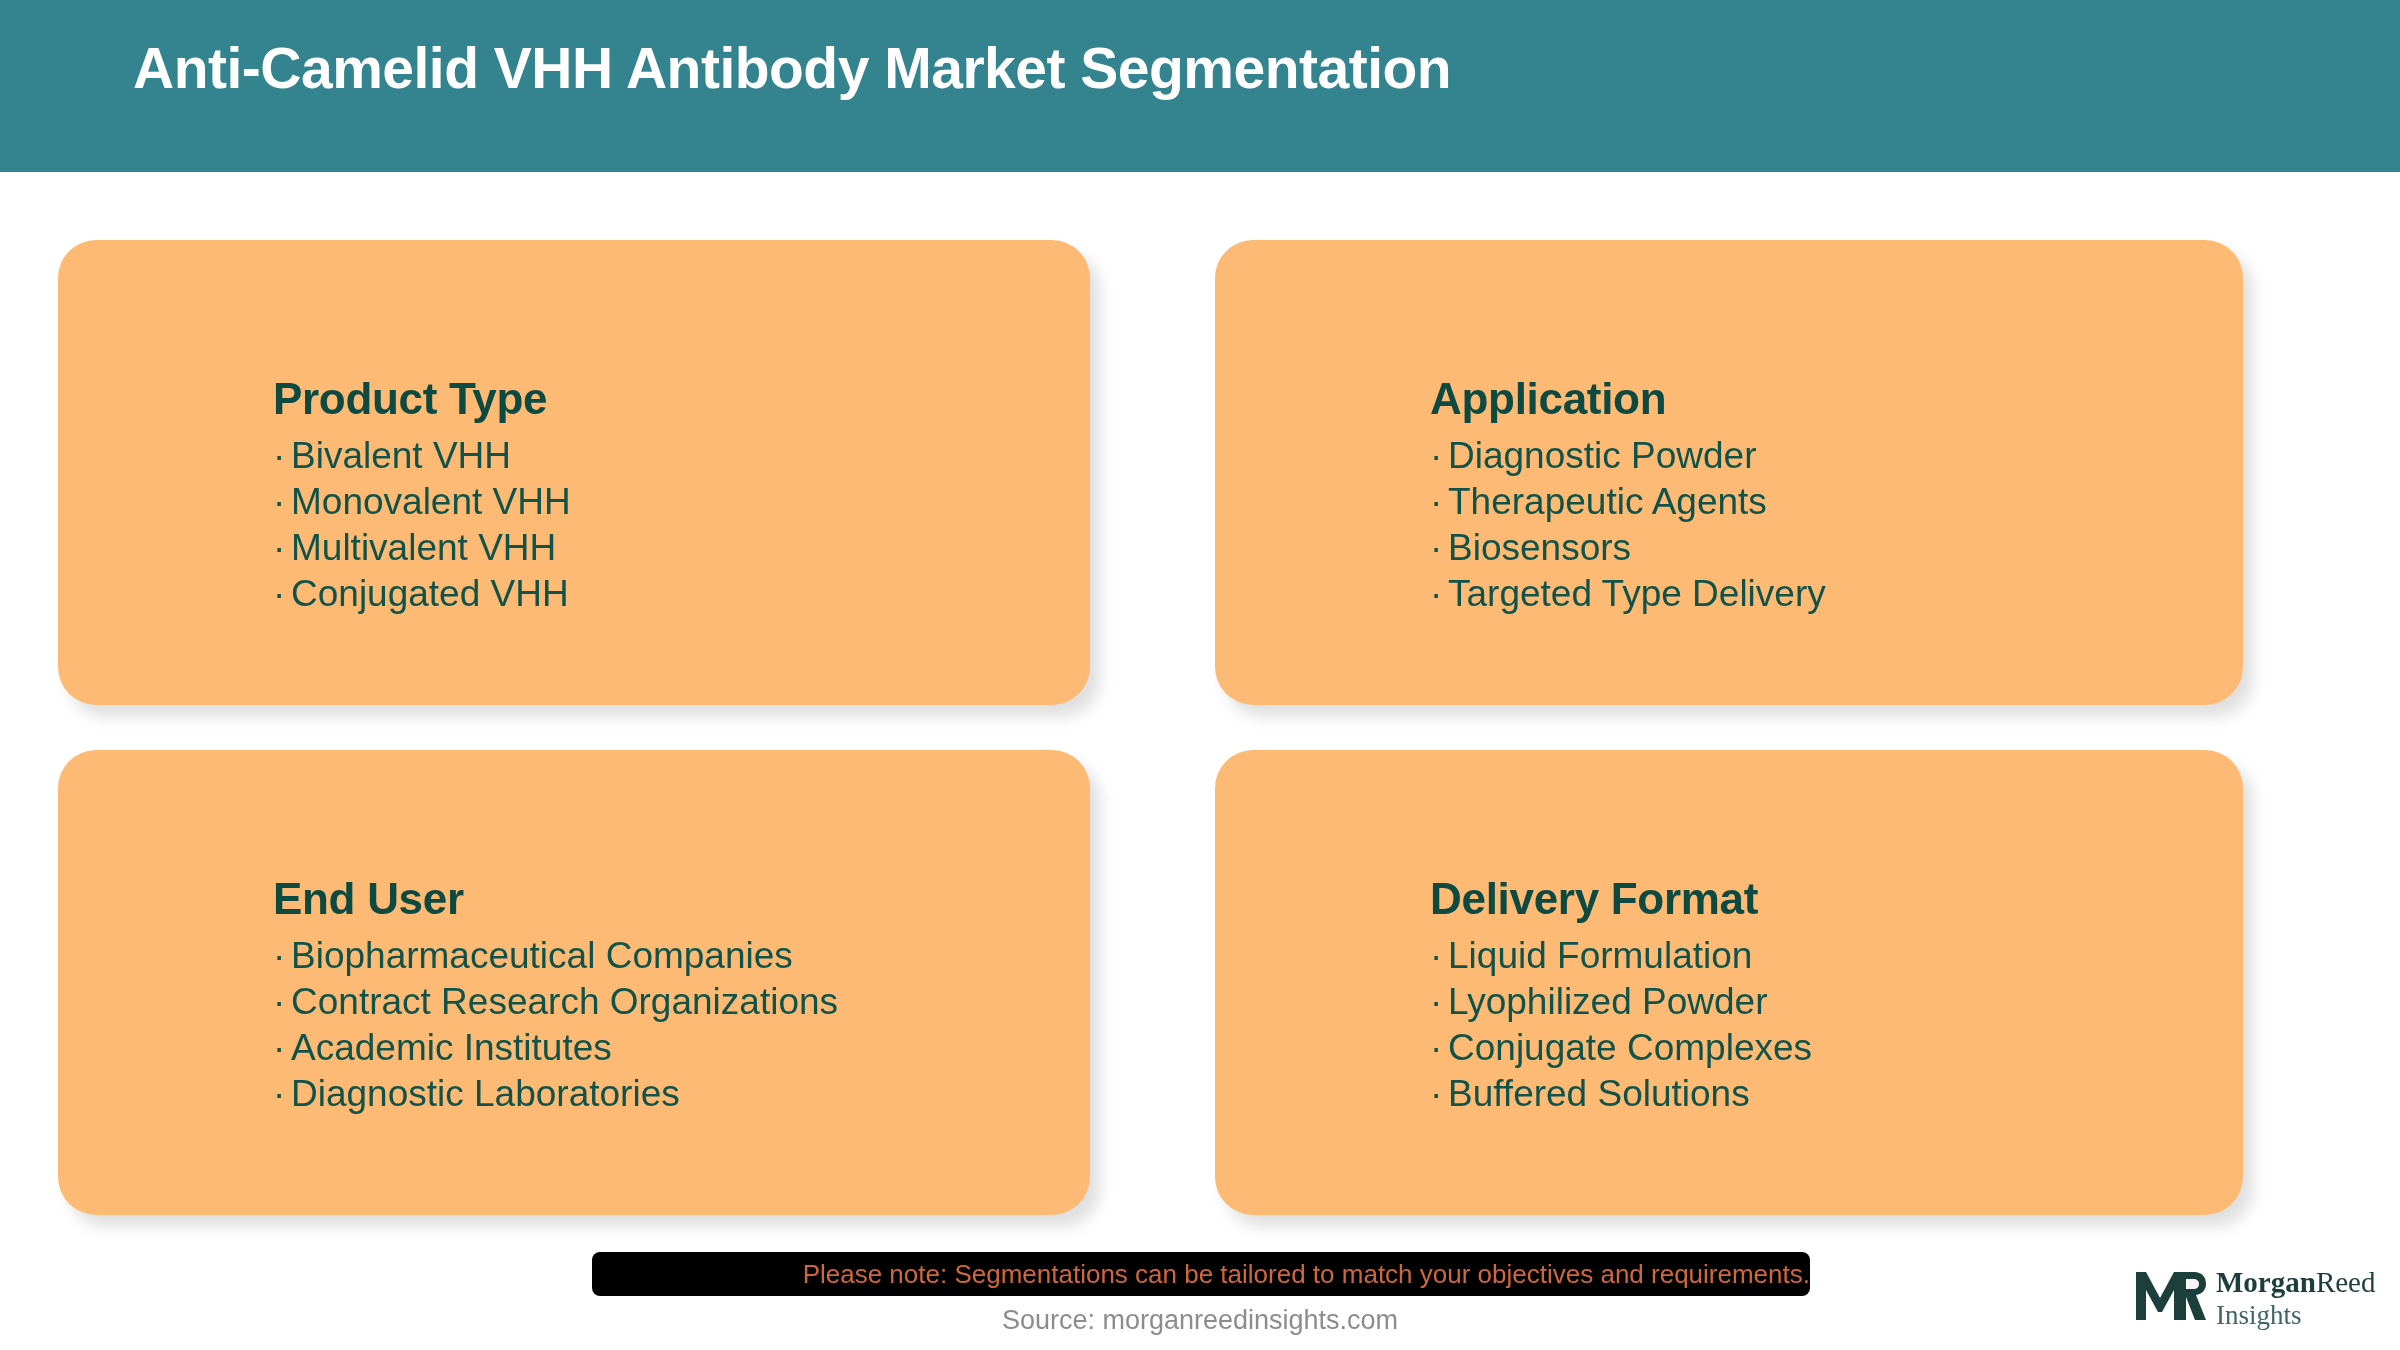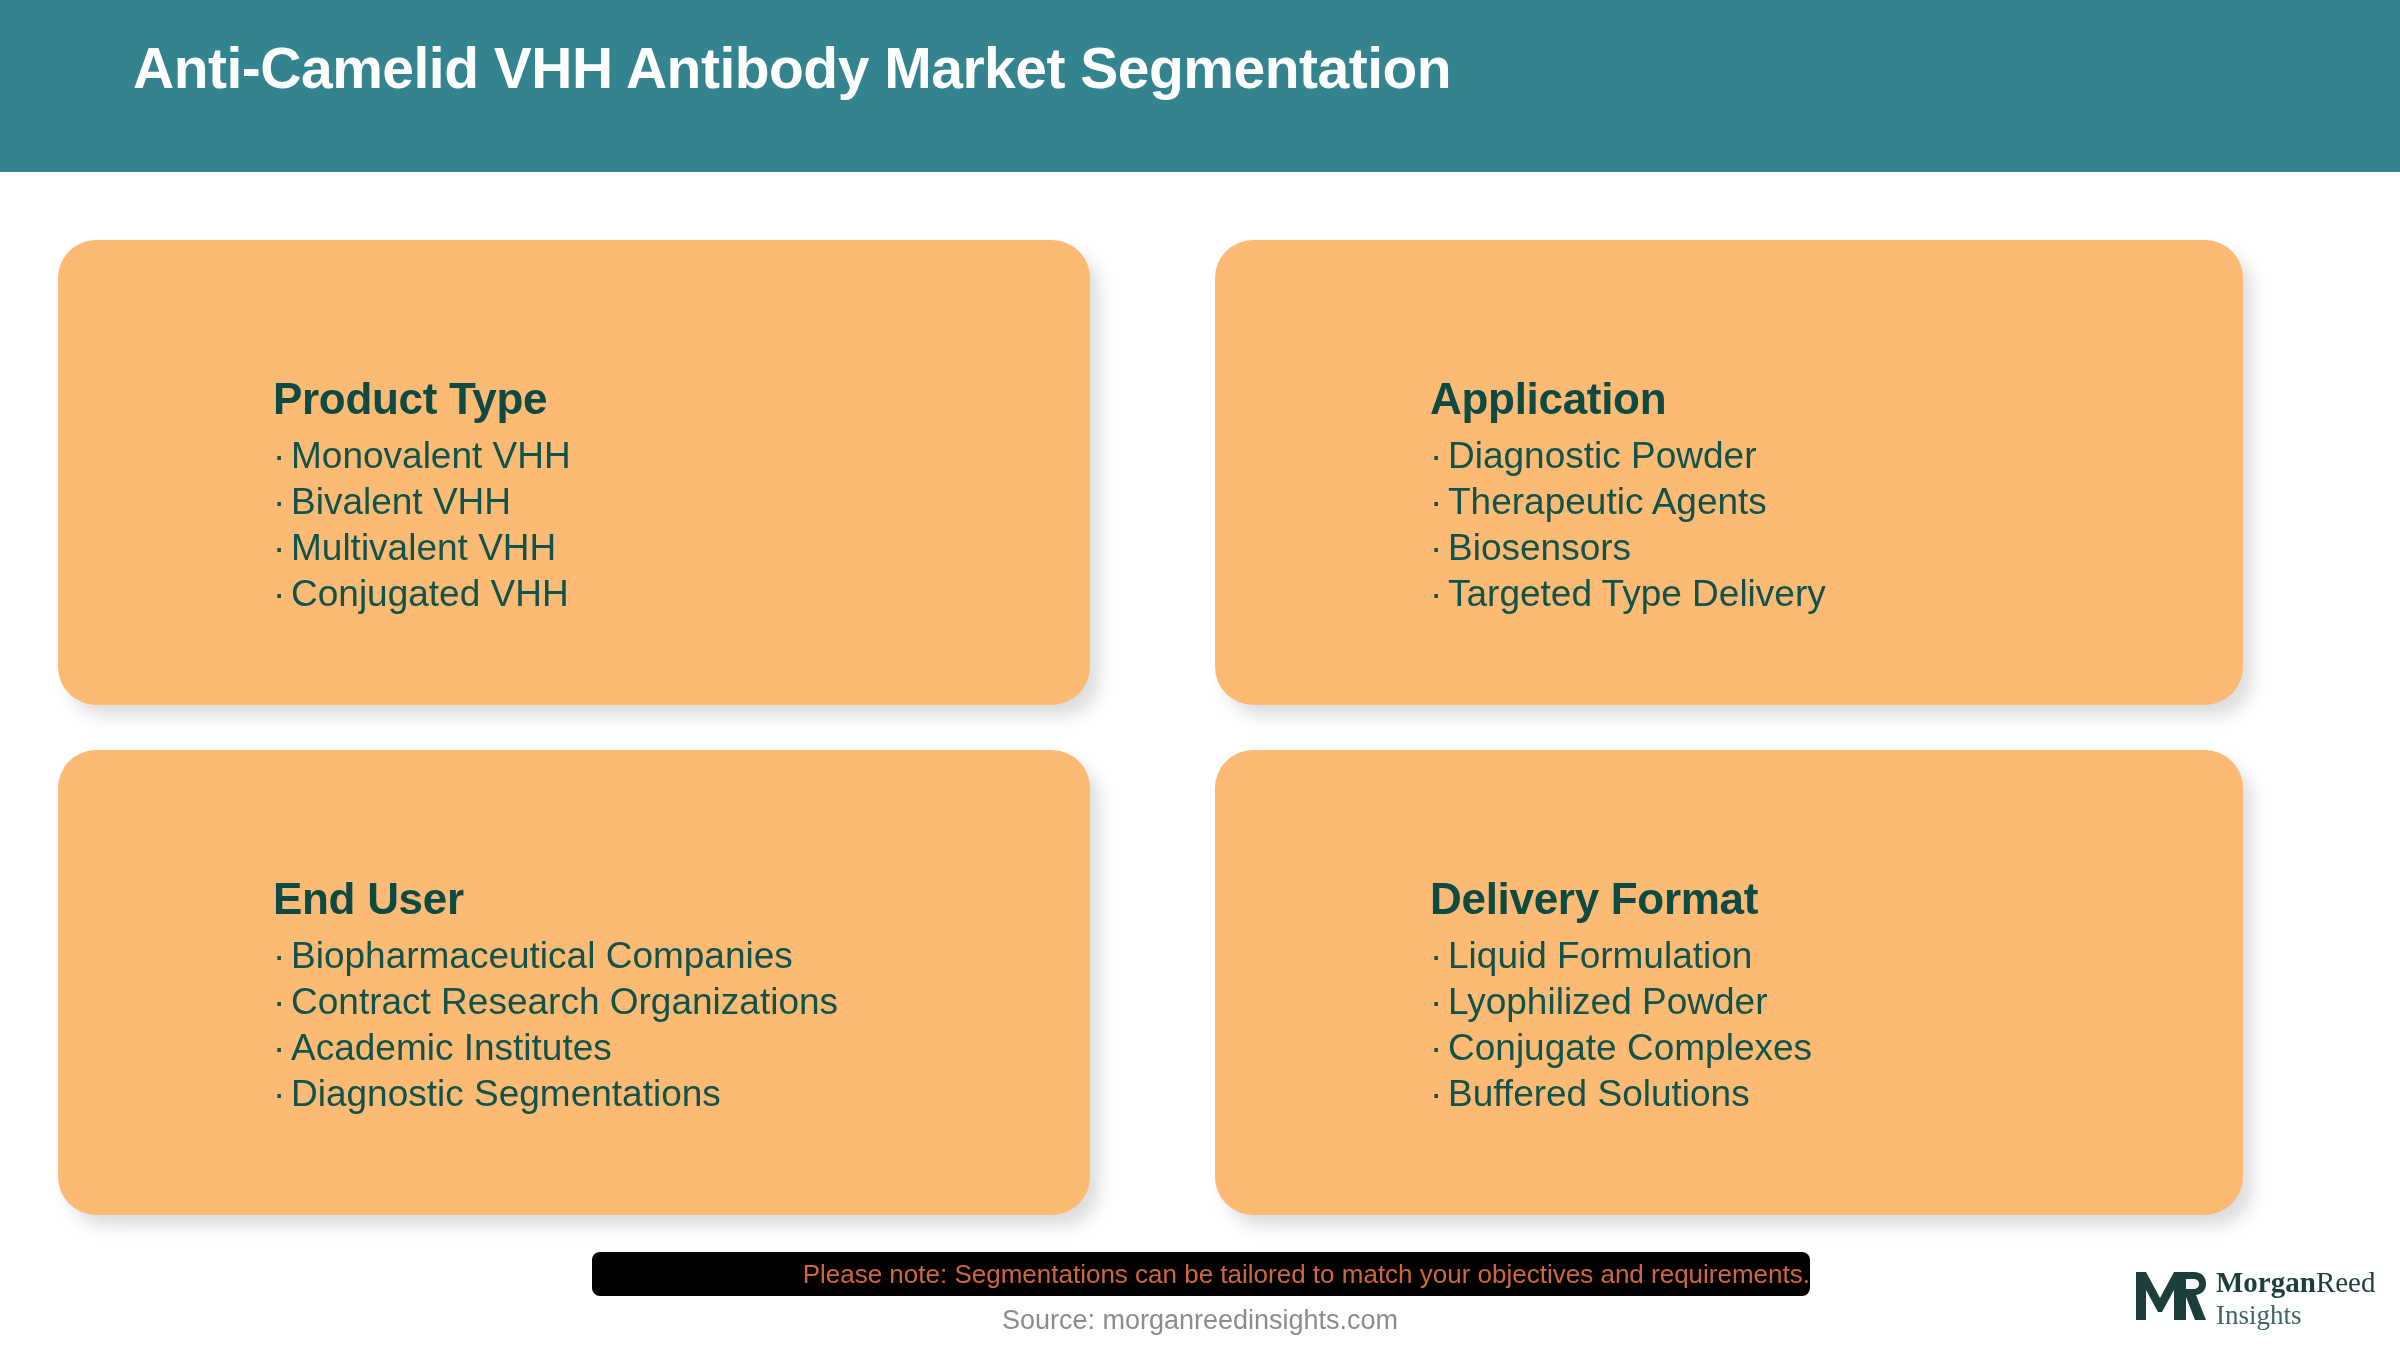--- a/index.html
+++ b/index.html
@@ -170,22 +170,22 @@
 <div class="header-bar">
   <div class="header-title">Anti-Camelid VHH Antibody Market Segmentation</div>
 </div>
 
 <div class="cards">
 
   <div class="card card-tl">
     <div class="card-inner">
       <div class="card-heading">Product Type</div>
       <ul class="card-list">
+        <li><span class="bullet-dot">·</span><span>Bivalent VHH</span></li>
         <li><span class="bullet-dot">·</span><span>Monovalent VHH</span></li>
-        <li><span class="bullet-dot">·</span><span>Bivalent VHH</span></li>
         <li><span class="bullet-dot">·</span><span>Multivalent VHH</span></li>
         <li><span class="bullet-dot">·</span><span>Conjugated VHH</span></li>
       </ul>
     </div>
   </div>
 
   <div class="card card-tr">
     <div class="card-inner">
       <div class="card-heading">Application</div>
       <ul class="card-list">
@@ -197,21 +197,21 @@
     </div>
   </div>
 
   <div class="card card-bl">
     <div class="card-inner">
       <div class="card-heading">End User</div>
       <ul class="card-list">
         <li><span class="bullet-dot">·</span><span>Biopharmaceutical Companies</span></li>
         <li><span class="bullet-dot">·</span><span>Contract Research Organizations</span></li>
         <li><span class="bullet-dot">·</span><span>Academic Institutes</span></li>
-        <li><span class="bullet-dot">·</span><span>Diagnostic Segmentations</span></li>
+        <li><span class="bullet-dot">·</span><span>Diagnostic Laboratories</span></li>
       </ul>
     </div>
   </div>
 
   <div class="card card-br">
     <div class="card-inner">
       <div class="card-heading">Delivery Format</div>
       <ul class="card-list">
         <li><span class="bullet-dot">·</span><span>Liquid Formulation</span></li>
         <li><span class="bullet-dot">·</span><span>Lyophilized Powder</span></li>

